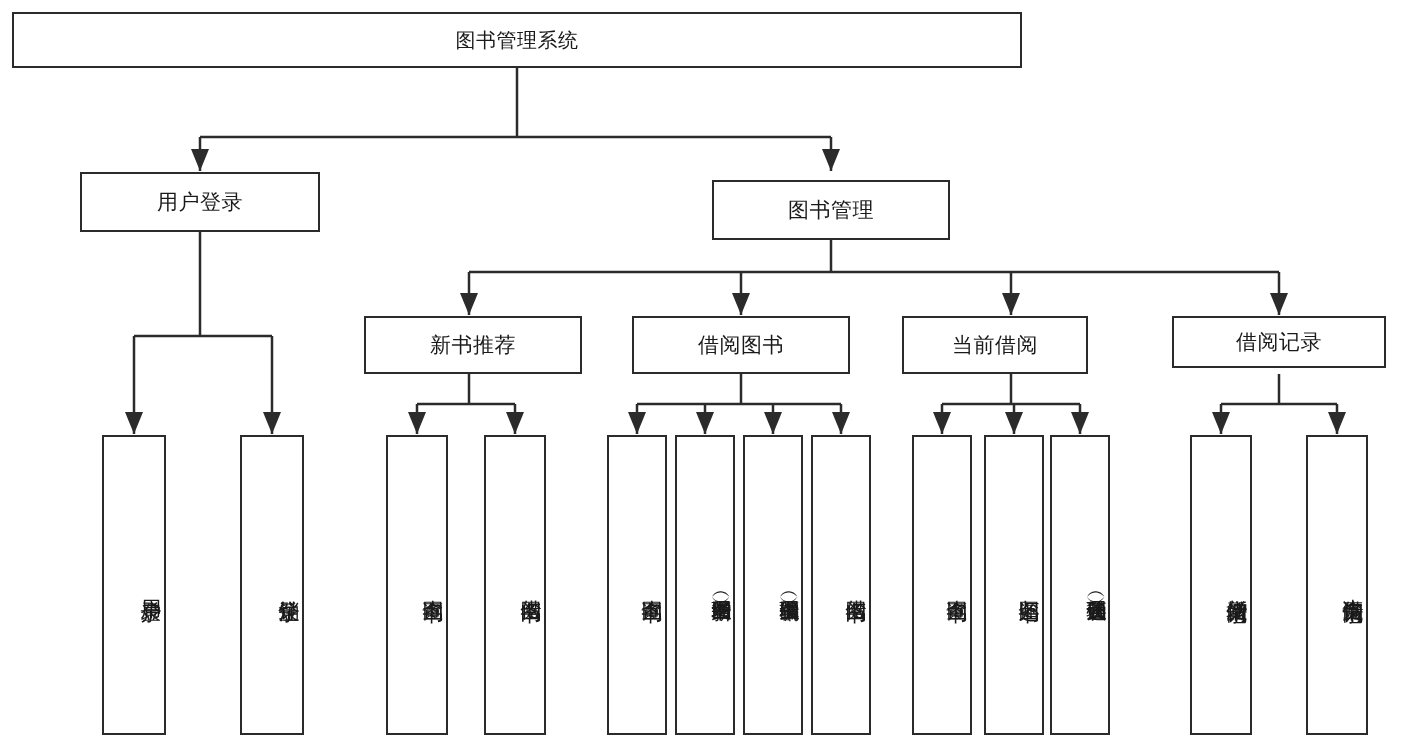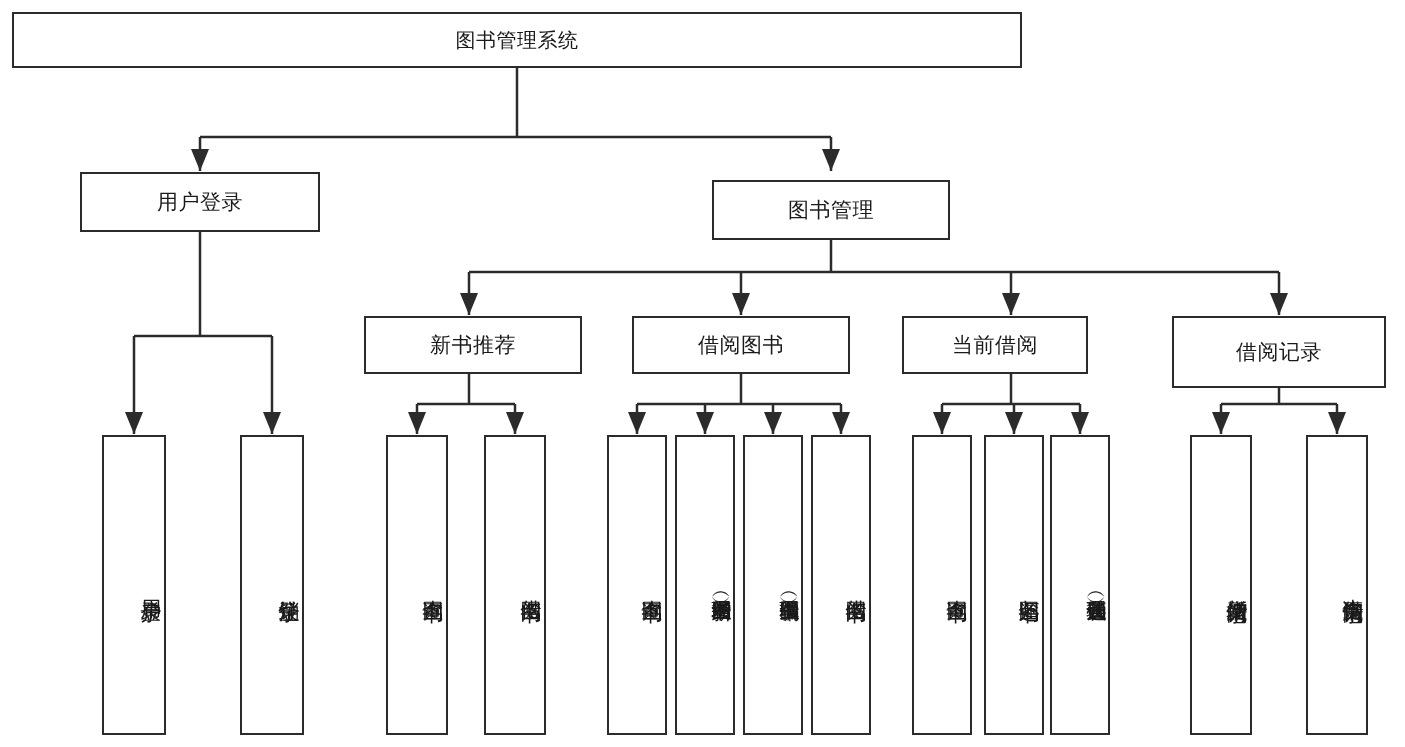--- a/index.html
+++ b/index.html
@@ -140,21 +140,21 @@
       </div>
       <div class="node horiz" style="left: 348px; top: 316px; width: 218px; height: 58px; border-color: rgb(43, 43, 43); color: rgb(26, 26, 26); margin-left: 16px;">
         <span>新书推荐</span>
       </div>
       <div class="node horiz" style="left: 632px; top: 316px; width: 218px; height: 58px; border-color: rgb(43, 43, 43); color: rgb(26, 26, 26);">
         <span>借阅图书</span>
       </div>
       <div class="node horiz" style="left: 902px; top: 316px; width: 186px; height: 58px; border-color: rgb(43, 43, 43); color: rgb(26, 26, 26);">
         <span>当前借阅</span>
       </div>
-      <div class="node horiz" style="left: 1172px; top: 316px; width: 214px; height: 72px; border-color: rgb(43, 43, 43); color: rgb(26, 26, 26);">
+      <div class="node horiz" style="left: 1172px; top: 316px; width: 214px; height: 52px; border-color: rgb(43, 43, 43); color: rgb(26, 26, 26);">
         <span>借阅记录</span>
       </div>
       <div class="node vert" style="left: 102px; top: 435px; width: 64px; height: 300px; border-color: rgb(43, 43, 43); color: rgb(26, 26, 26);">
         <span class="vlabel">用户登录</span>
       </div>
       <div class="node vert" style="left: 240px; top: 435px; width: 64px; height: 300px; border-color: rgb(43, 43, 43); color: rgb(26, 26, 26);">
         <span class="vlabel">注销登录</span>
       </div>
       <div class="node vert" style="left: 386px; top: 435px; width: 62px; height: 300px; border-color: rgb(43, 43, 43); color: rgb(26, 26, 26);">
         <span class="vlabel">查询图书</span>

